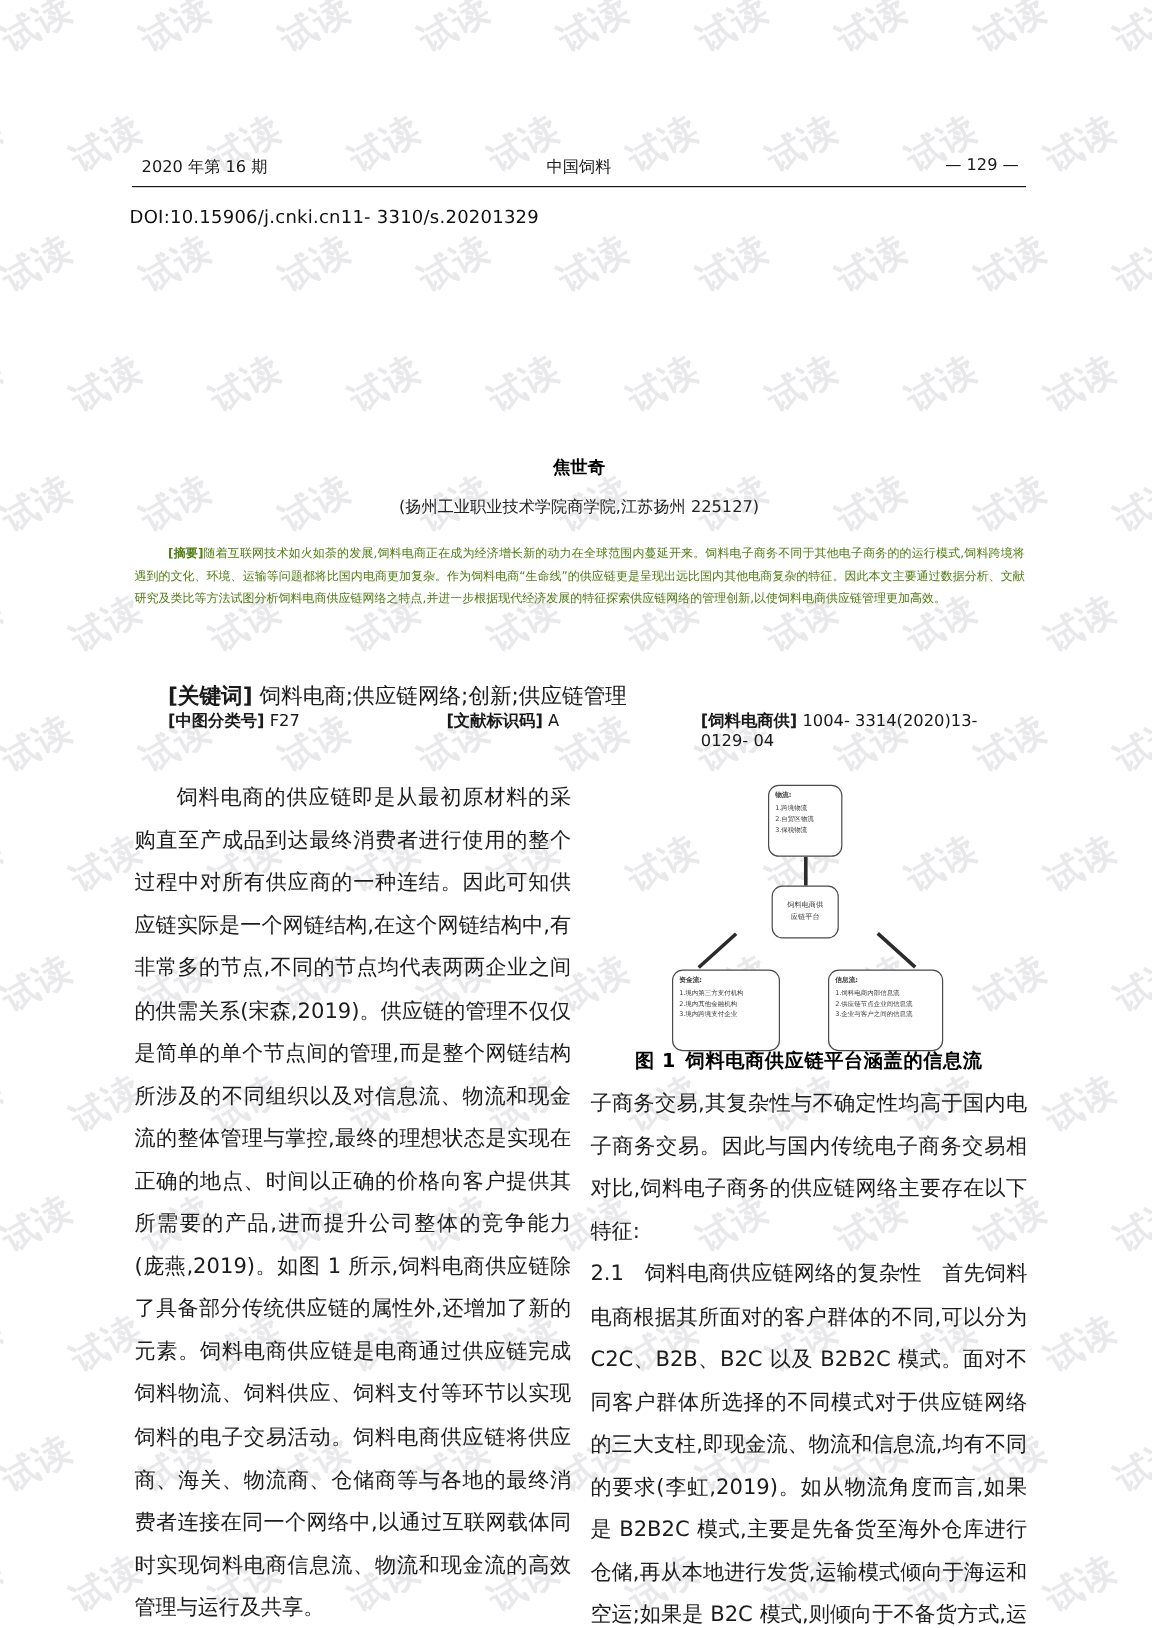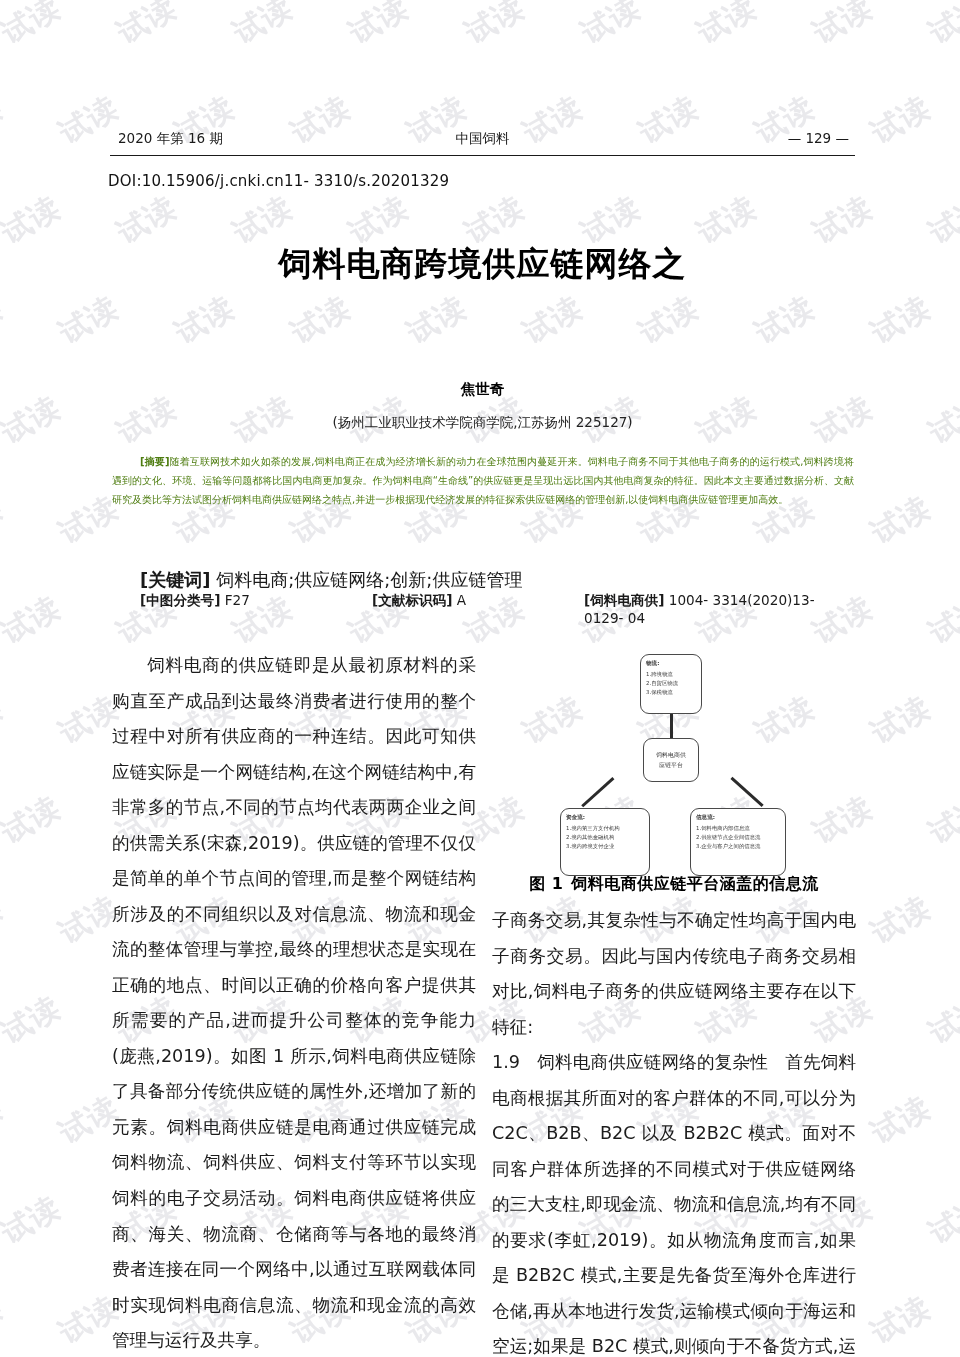--- a/index.html
+++ b/index.html
@@ -362,21 +362,20 @@
     <div class="runhead">
       <span class="left">2020 年第 16 期</span>
       <span class="center">中国饲料</span>
       <span class="right">— 129 —</span>
     </div>
     <div class="runrule"></div>
 
     <div class="doi">DOI:10.15906/j.cnki.cn11- 3310/s.20201329</div>
 
     <div class="title">
-      <div>饲料电商跨境供应链网络之</div>
     </div>
 
     <div class="author">焦世奇</div>
     <div class="affil">(扬州工业职业技术学院商学院,江苏扬州 225127)</div>
 
     <div class="abstract">
       <b>[摘要]</b><span>随着互联网技术如火如荼的发展,饲料电商正在成为经济增长新的动力在全球范围内蔓延开来。饲料电子商务不同于其他电子商务的的运行模式,饲料跨境将遇到的文化、环境、运输等问题都将比国内电商更加复杂。作为饲料电商“生命线”的供应链更是呈现出远比国内其他电商复杂的特征。因此本文主要通过数据分析、文献研究及类比等方法试图分析饲料电商供应链网络之特点,并进一步根据现代经济发展的特征探索供应链网络的管理创新,以使饲料电商供应链管理更加高效。</span>
     </div>
 
     <div class="keywords">
@@ -434,17 +433,17 @@
         </div>
       </div>
 
       <div class="figcap">
         <span class="fignum">图 1</span><span>饲料电商供应链平台涵盖的信息流</span>
       </div>
     </div>
 
     <div class="col right" id="rightcol" style="top: 903px;">
       <p class="noindent">子商务交易,其复杂性与不确定性均高于国内电子商务交易。因此与国内传统电子商务交易相对比,饲料电子商务的供应链网络主要存在以下特征:</p>
-      <p class="noindent sub"><span>1.9</span>&nbsp;&nbsp;&nbsp;<span>饲料电商供应链网络的复杂性</span>&nbsp;&nbsp;&nbsp;<span>首先饲料电商根据其所面对的客户群体的不同,可以分为 C2C、B2B、B2C 以及 B2B2C 模式。面对不同客户群体所选择的不同模式对于供应链网络的三大支柱,即现金流、物流和信息流,均有不同的要求(李虹,2019)。如从物流角度而言,如果是 B2B2C 模式,主要是先备货至海外仓库进行仓储,再从本地进行发货,运输模式倾向于海运和空运;如果是 B2C 模式,则倾向于不备货方式,运输方式是专线</span></p>
+      <p class="noindent sub"><span>2.1</span>&nbsp;&nbsp;&nbsp;<span>饲料电商供应链网络的复杂性</span>&nbsp;&nbsp;&nbsp;<span>首先饲料电商根据其所面对的客户群体的不同,可以分为 C2C、B2B、B2C 以及 B2B2C 模式。面对不同客户群体所选择的不同模式对于供应链网络的三大支柱,即现金流、物流和信息流,均有不同的要求(李虹,2019)。如从物流角度而言,如果是 B2B2C 模式,主要是先备货至海外仓库进行仓储,再从本地进行发货,运输模式倾向于海运和空运;如果是 B2C 模式,则倾向于不备货方式,运输方式是专线</span></p>
     </div>
 
   </div>
 </div>
 
 </body></html>

